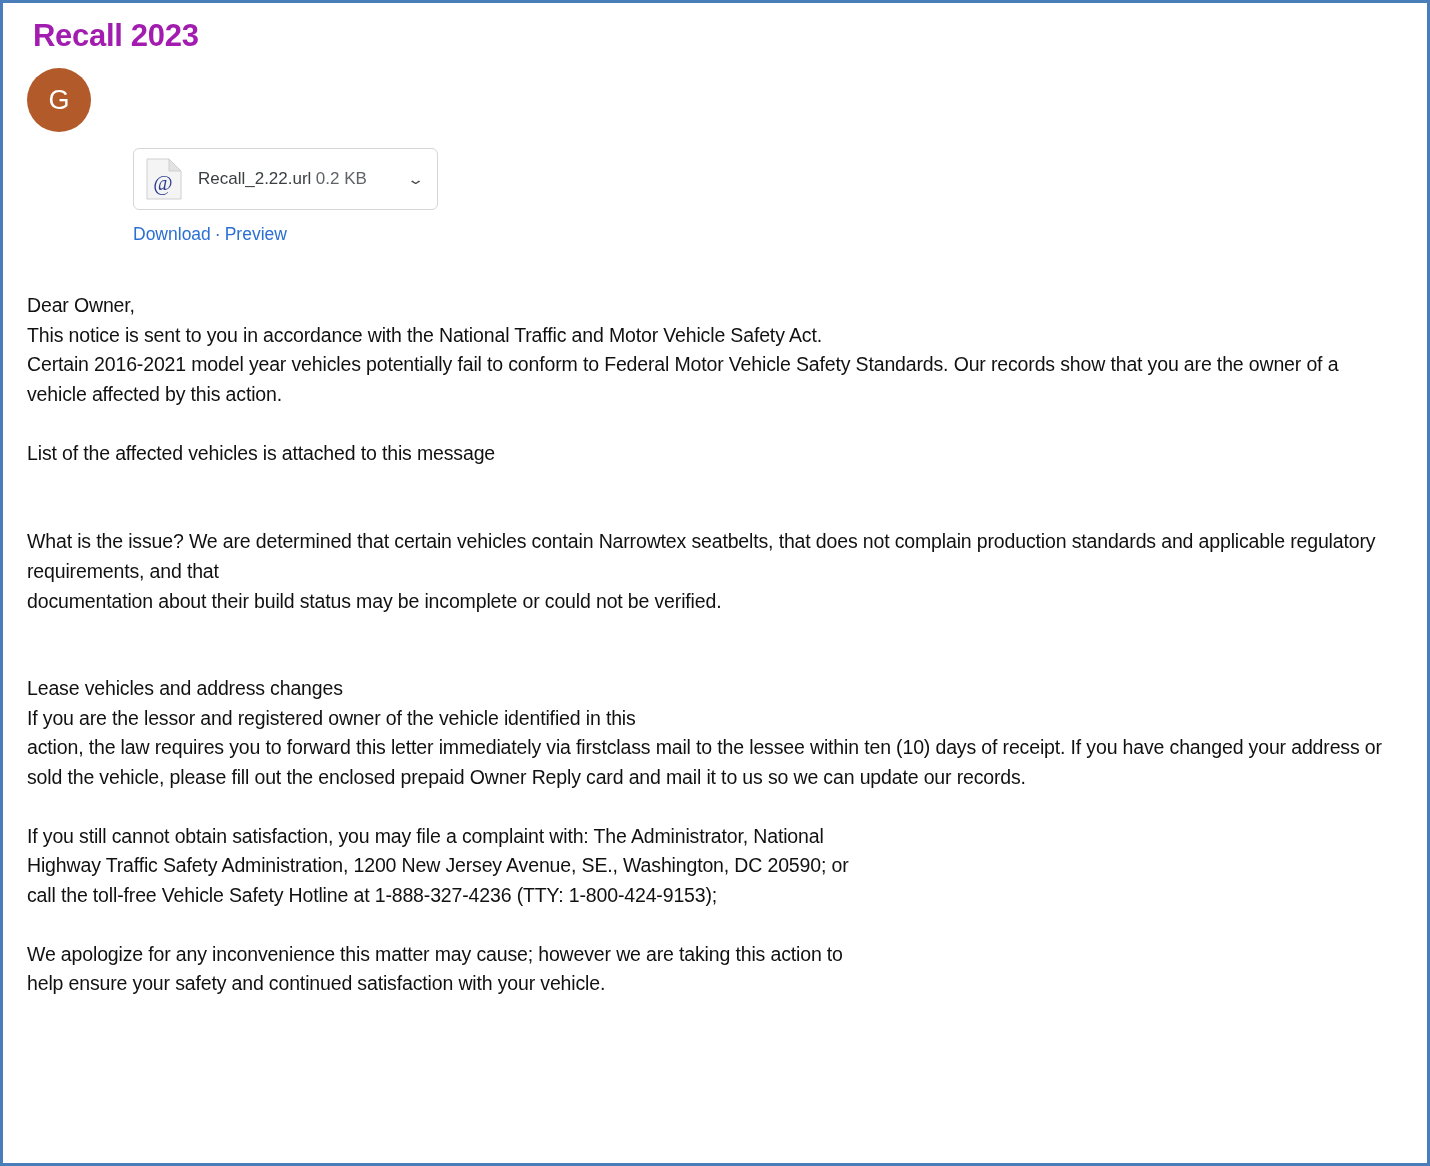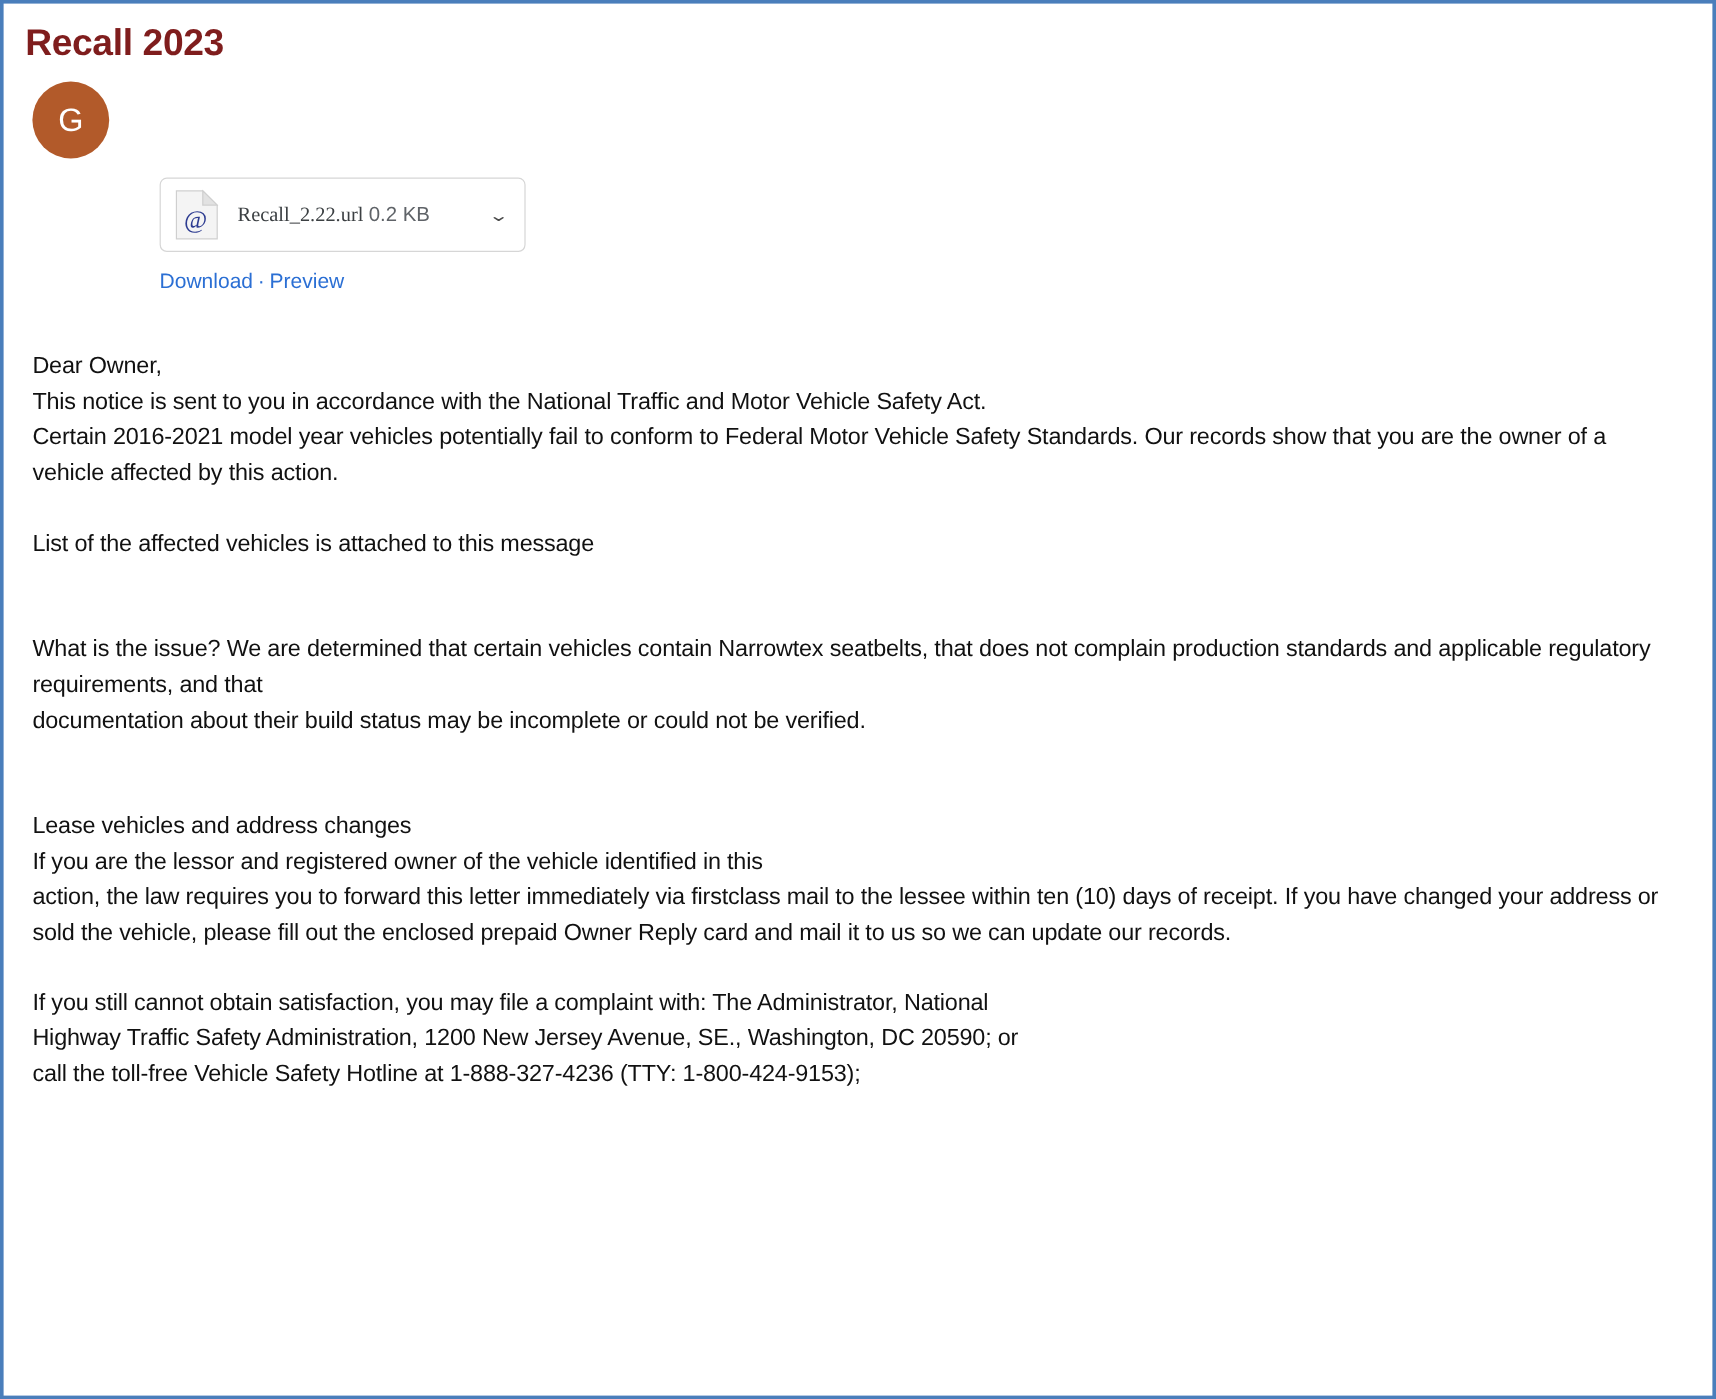--- a/index.html
+++ b/index.html
@@ -22,23 +22,23 @@
     background: #ffffff;
     position: relative;
     overflow: hidden;
   }
 
   
   .subject {
     font-family: "Liberation Sans", sans-serif;
     font-size: 31px;
     font-weight: bold;
-    color: #7f1d1d;
+    color: #a21caf;
     letter-spacing: -0.3px;
-    padding: 14px 0 0 18px;
+    padding: 14px 0 0 30px;
     line-height: 1.2;
   }
 
   
   .header-row {
     display: flex;
     align-items: flex-start;
     padding: 10px 14px 0 24px;
   }
 
@@ -167,21 +167,21 @@
     position: relative;
   }
 
   .file-meta {
     flex: 1 1 auto;
     padding-left: 16px;
     min-width: 0;
   }
 
   .file-name {
-    font-family: Liberation Serif, serif;
+    font-family: Liberation Sans, sans-serif;
     font-size: 17px;
     color: #3c4043;
     line-height: 1.35;
     white-space: nowrap;
     overflow: hidden;
     text-overflow: ellipsis;
   }
 
   .file-size {
     font-family: "Liberation Sans", sans-serif;
@@ -285,15 +285,17 @@
     <div class="spacer-1"></div>
     <div class="spacer-1"></div>
     <p class="para">Lease vehicles and address changes
 If you are the lessor and registered owner of the vehicle identified in this
 action, the law requires you to forward this letter immediately via firstclass mail to the lessee within ten (10) days of receipt. If you have changed your address or sold the vehicle, please fill out the enclosed prepaid Owner Reply card and mail it to us so we can update our records.</p>
     <div class="spacer-1"></div>
     <p class="para">If you still cannot obtain satisfaction, you may file a complaint with: The Administrator, National
 Highway Traffic Safety Administration, 1200 New Jersey Avenue, SE., Washington, DC 20590; or
 call the toll-free Vehicle Safety Hotline at 1-888-327-4236 (TTY: 1-800-424-9153);</p>
     <div class="spacer-1"></div>
+    <p class="para">We apologize for any inconvenience this matter may cause; however we are taking this action to
+help ensure your safety and continued satisfaction with your vehicle.</p>
   </div>
 
 </div>
 
 </body></html>

